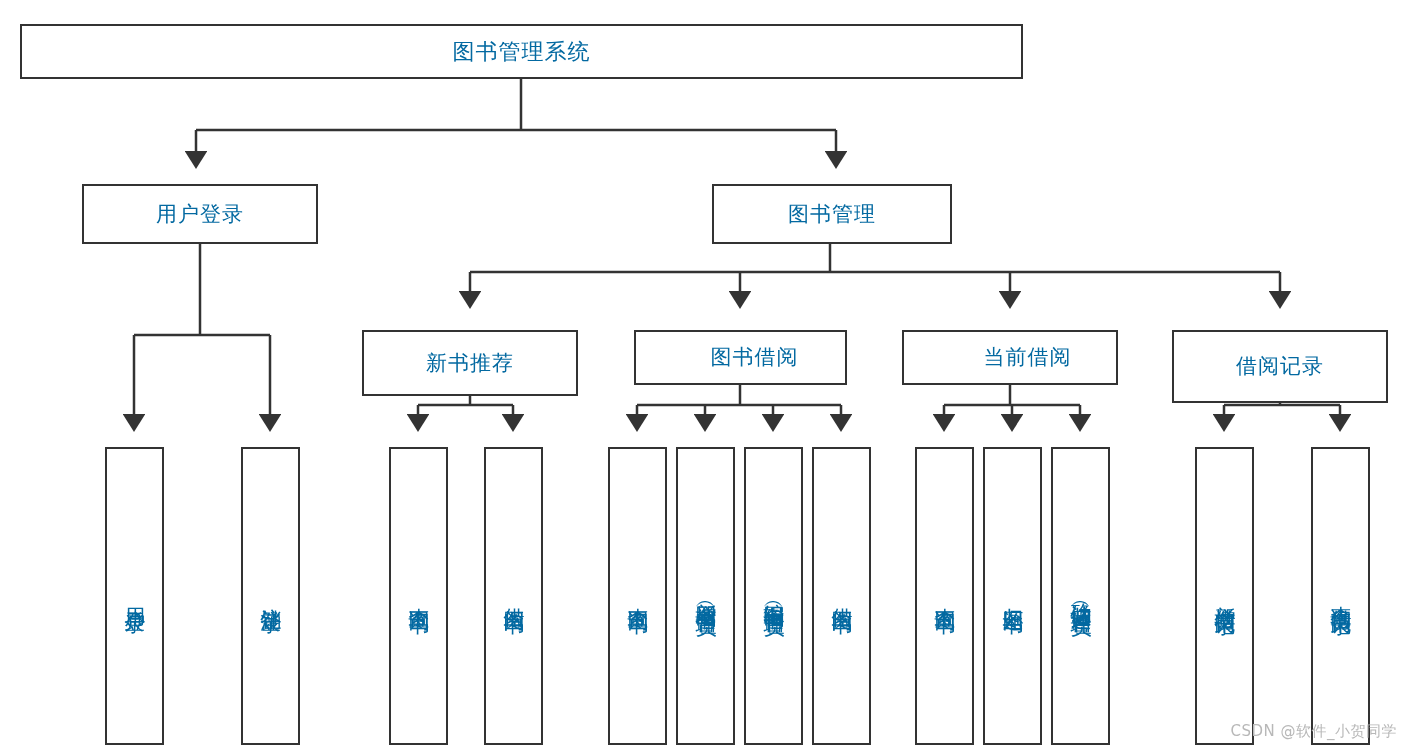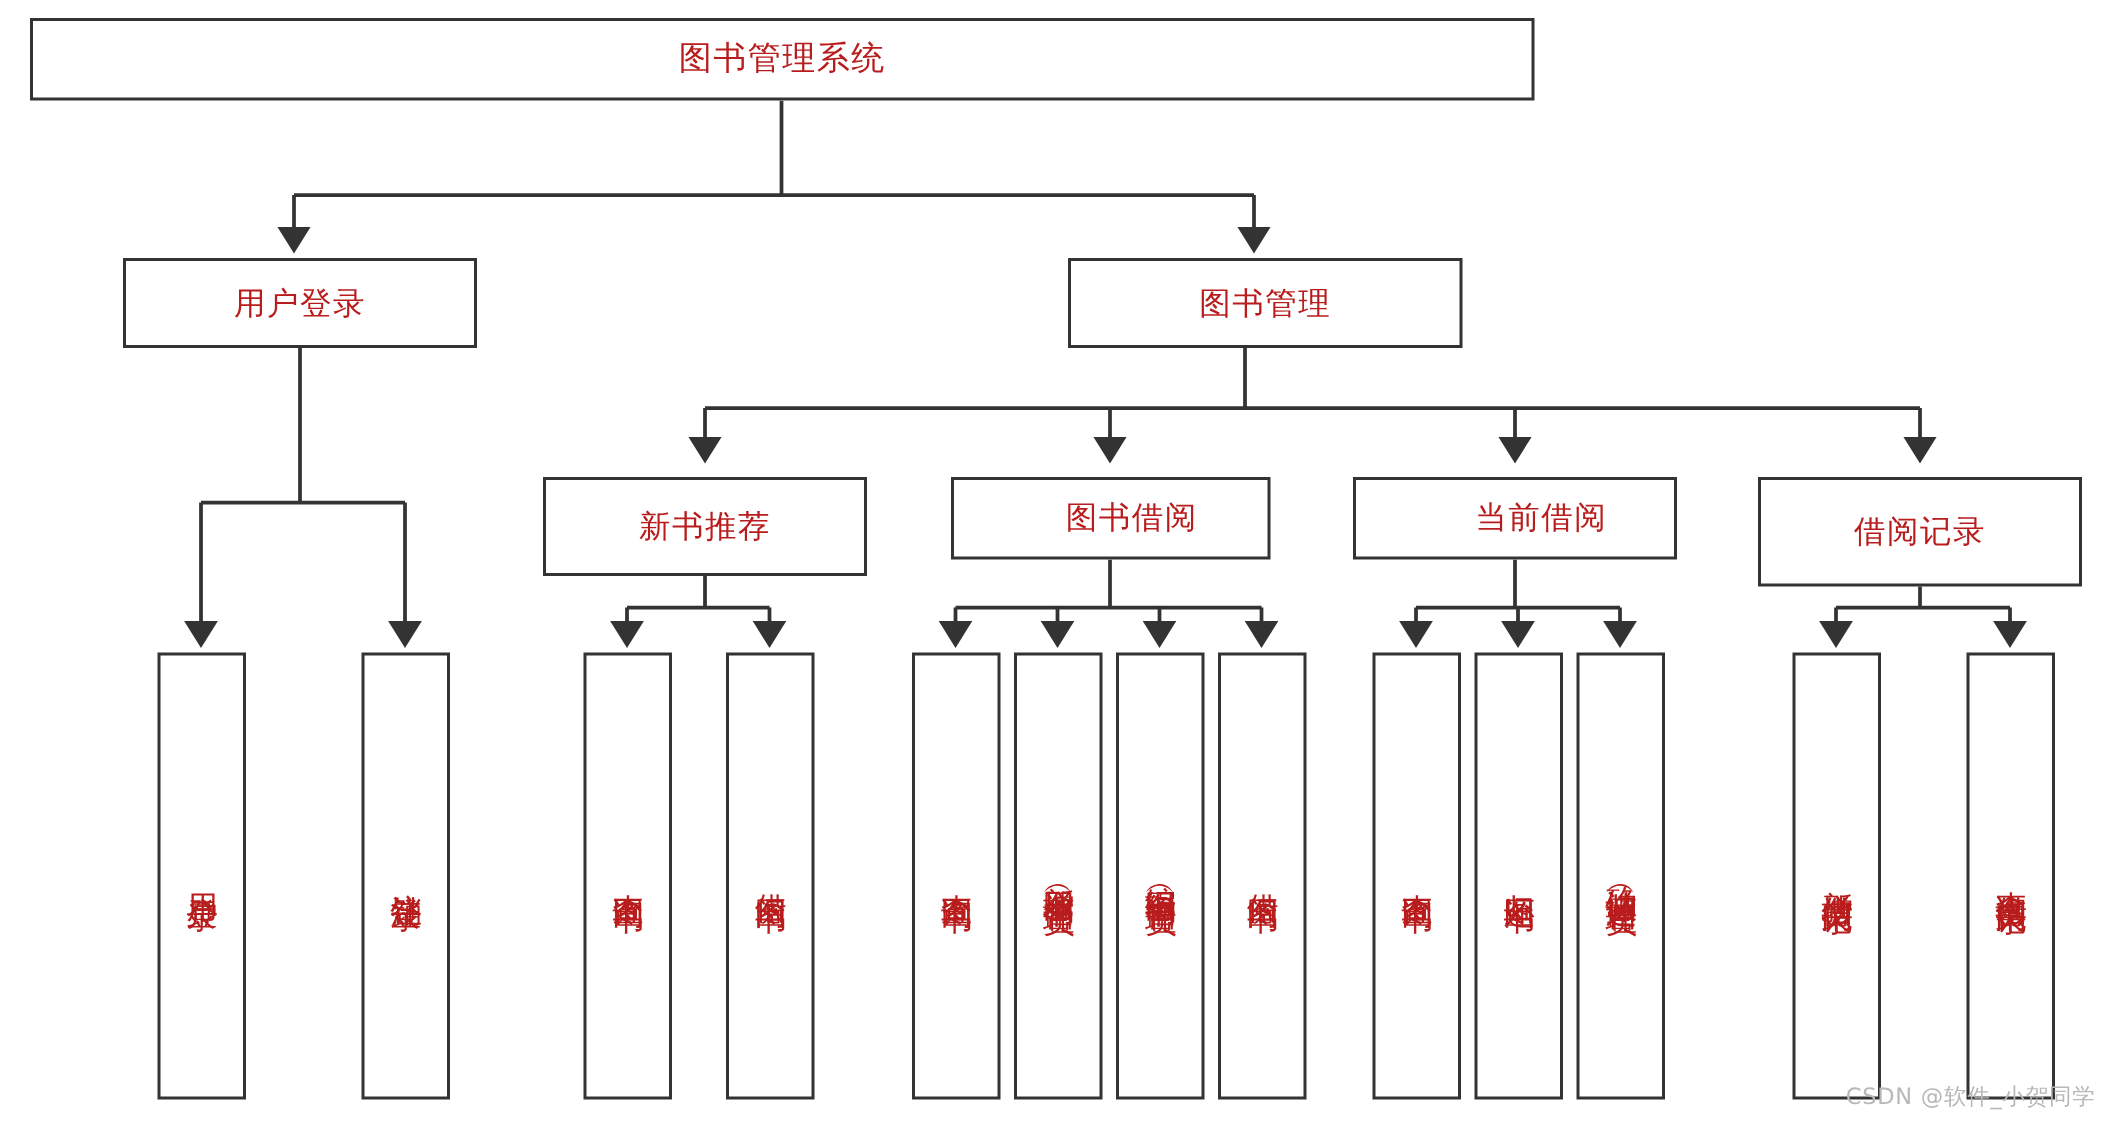--- a/index.html
+++ b/index.html
@@ -26,22 +26,23 @@
     pointer-events: none;
   }
   .node {
     position: absolute;
     box-sizing: border-box;
     border: 2.5px solid #333333;
     background: #ffffff;
     display: flex;
     align-items: center;
     justify-content: center;
-    color: #b91c1c;
+    color: #0369a1;
     z-index: 2;
+    margin-top: 12px;
   }
   .node .label {
     display: block;
     text-align: center;
     line-height: 1.25;
   }
   
   .node.h .label {
     font-size: 21px;
     letter-spacing: 1px;
@@ -132,21 +133,21 @@
     </g>
   </svg>
 
   <div class="node h root" style="left:20px; top:12px; width:1003px; height:55px;">
     <span class="label">图书管理系统</span>
   </div>
 
   <div class="node h" style="left:82px; top:172px; width:236px; height:60px;">
     <span class="label">用户登录</span>
   </div>
-  <div class="node h" style="left:712px; top:172px; width:263px; height:60px;">
+  <div class="node h" style="left:712px; top:172px; width:240px; height:60px;">
     <span class="label">图书管理</span>
   </div>
 
   <div class="node h" style="left:362px; top:318px; width:216px; height:66px;">
     <span class="label">新书推荐</span>
   </div>
   <div class="node h" style="left:634px; top:318px; width:213px; height:55px;padding-left:28px;">
     <span class="label">图书借阅</span>
   </div>
   <div class="node h" style="left:902px; top:318px; width:216px; height:55px;padding-left:35px;">

